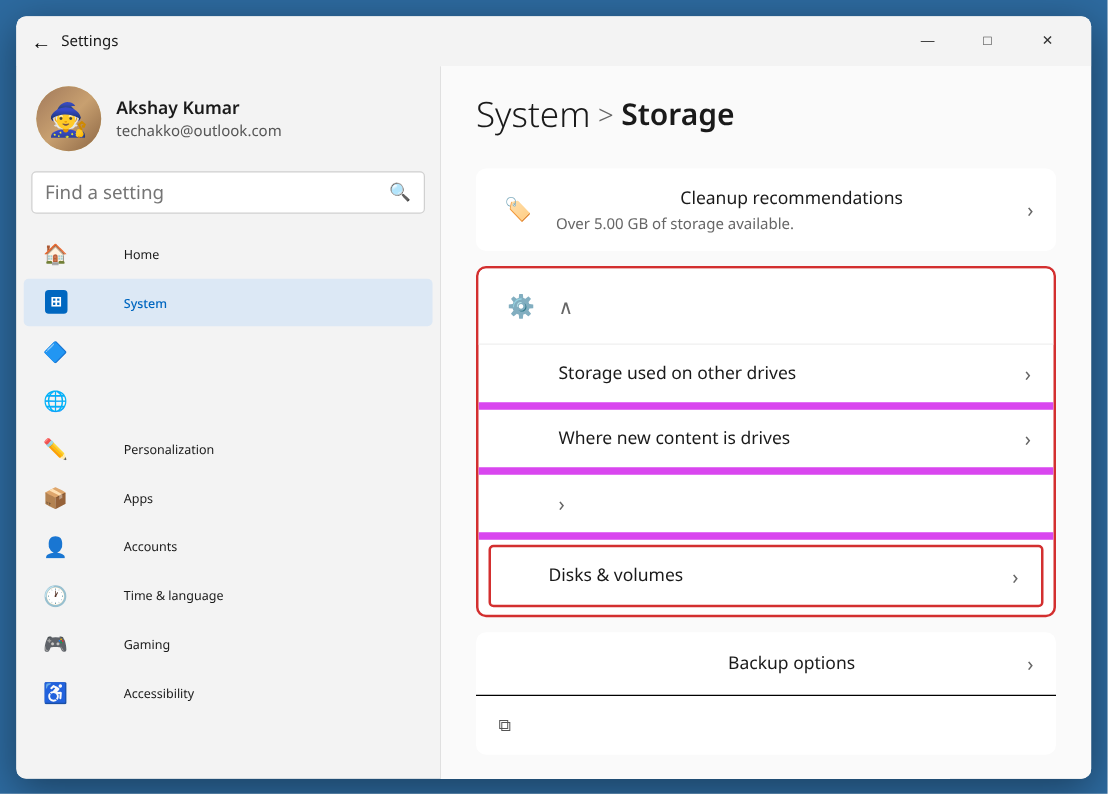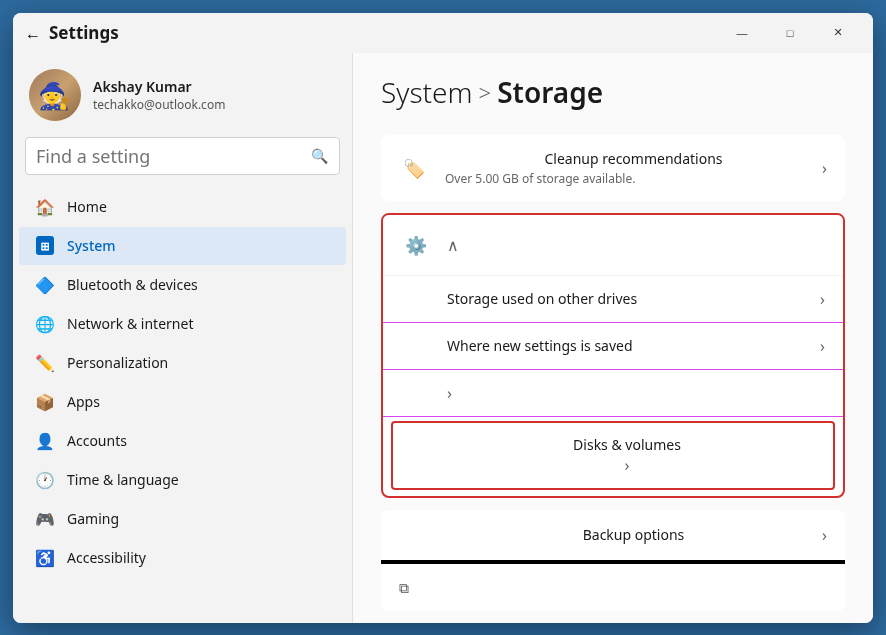--- a/index.html
+++ b/index.html
@@ -31,23 +31,22 @@
       padding: 0 12px;
       justify-content: space-between;
       flex-shrink: 0;
     }
     .title-bar-left {
       display: flex;
       align-items: center;
       gap: 8px;
     }
     .title-bar-title {
-      font-size: 17px;
+      font-size: 12px;
       color: #1a1a1a;
-      font-weight: bold;
     }
     .title-bar-controls {
       display: flex;
       gap: 2px;
     }
     .tb-btn {
       width: 46px;
       height: 32px;
       border: none;
       background: transparent;
@@ -111,21 +110,21 @@
       background: #fff;
       border: 1px solid #d0d0d0;
       border-radius: 4px;
       padding: 6px 10px;
       gap: 6px;
     }
     .search-input {
       border: none;
       outline: none;
       background: transparent;
-      font-size: 18px;
+      font-size: 15px;
       color: #333;
       flex: 1;
       font-family: inherit;
     }
     .search-icon { color: #555; font-size: 14px; }
     .nav-list { list-style: none; padding: 4px 0; }
     .nav-item {
       display: flex;
       align-items: center;
       padding: 9px 16px;
@@ -143,21 +142,21 @@
     }
     .nav-icon {
       width: 20px;
       height: 20px;
       display: flex;
       align-items: center;
       justify-content: center;
       flex-shrink: 0;
       font-size: 16px;
     }
-    .nav-label { font-size: 14px; }
+    .nav-label { font-size: 10px; margin-left: 32px; }
     .main-content {
       flex: 1;
       background: #fafafa;
       overflow-y: auto;
       padding: 20px 28px;
     }
     .breadcrumb {
       display: flex;
       align-items: center;
       gap: 6px;
@@ -167,35 +166,35 @@
       font-size: 28px;
       font-weight: 300;
       color: #1a1a1a;
     }
     .breadcrumb-sep {
       font-size: 22px;
       color: #666;
       font-weight: 300;
     }
     .breadcrumb-current {
-      font-size: 28px;
+      font-size: 24px;
       font-weight: 600;
       color: #1a1a1a;
     }
     .settings-group {
       background: #fff;
       border-radius: 8px;
       overflow: hidden;
       margin-bottom: 12px;
     }
     .settings-item {
       display: flex;
       align-items: center;
       padding: 14px 18px;
-      border-bottom: 4px solid #000000;
+      border-bottom: 1px solid #000000;
       cursor: pointer;
       transition: background 0.1s;
     }
     .settings-item:last-child { border-bottom: none; }
     .settings-item-icon {
       width: 32px;
       height: 32px;
       display: flex;
       align-items: center;
       justify-content: center;
@@ -229,24 +228,24 @@
       align-items: center;
       padding: 14px 18px;
       border-bottom: 1px solid #f0f0f0;
       cursor: pointer;
       background: #fff;
     }
     .advanced-sub-item {
       display: flex;
       align-items: center;
       padding: 12px 18px 12px 64px;
-      border-bottom: 1px solid #d946ef;
-      cursor: pointer;
-    }
-    .advanced-sub-item:last-child { border-bottom: none; flex-direction: column; }
+      border-bottom: 6px solid #d946ef;
+      cursor: pointer;
+    }
+    .advanced-sub-item:last-child { border-bottom: none; }
     .ext-link-icon { color: #555; font-size: 14px; }
     
     .ic-home { color: #e8722a; }
     .ic-bluetooth { color: #1976d2; }
     .sub-item-label { font-size: 14px; color: #1a1a1a; flex: 1; }
   </style>
 </head>
 <body>
 
 <div class="window">
@@ -288,25 +287,23 @@
           <span class="nav-label">Home</span>
         </li>
         <li class="nav-item active">
           <span class="nav-icon">
             <span style="background:#0067c0;border-radius:3px;padding:2px 4px;color:white;font-size:11px;font-weight:600;">⊞</span>
           </span>
           <span class="nav-label">System</span>
         </li>
         <li class="nav-item">
           <span class="nav-icon ic-bluetooth">🔷</span>
-          <span class="nav-label">Bluetooth &amp; devices</span>
         </li>
         <li class="nav-item">
           <span class="nav-icon" style="color:#0078d4;">🌐</span>
-          <span class="nav-label">Network &amp; internet</span>
         </li>
         <li class="nav-item">
           <span class="nav-icon">✏️</span>
           <span class="nav-label">Personalization</span>
         </li>
         <li class="nav-item">
           <span class="nav-icon" style="color:#0067c0;">📦</span>
           <span class="nav-label">Apps</span>
         </li>
         <li class="nav-item">
@@ -351,21 +348,21 @@
         <div class="advanced-header">
           <div class="settings-item-icon">⚙️</div>
           <span class="settings-item-expand">∧</span>
         </div>
 
         <div class="advanced-sub-item">
           <span class="sub-item-label">Storage used on other drives</span>
           <span class="settings-item-arrow">›</span>
         </div>
         <div class="advanced-sub-item">
-          <span class="sub-item-label">Where new settings is saved</span>
+          <span class="sub-item-label">Where new content is drives</span>
           <span class="settings-item-arrow">›</span>
         </div>
         <div class="advanced-sub-item">
           <span class="settings-item-arrow">›</span>
         </div>
 
         <div style="border: 2px solid #d32f2f; border-radius: 4px; margin: 4px 8px 6px 8px; background:#fff;">
           <div class="advanced-sub-item" style="padding-left:46px;">
             <span class="sub-item-label">Disks &amp; volumes</span>
             <span class="settings-item-arrow">›</span>

